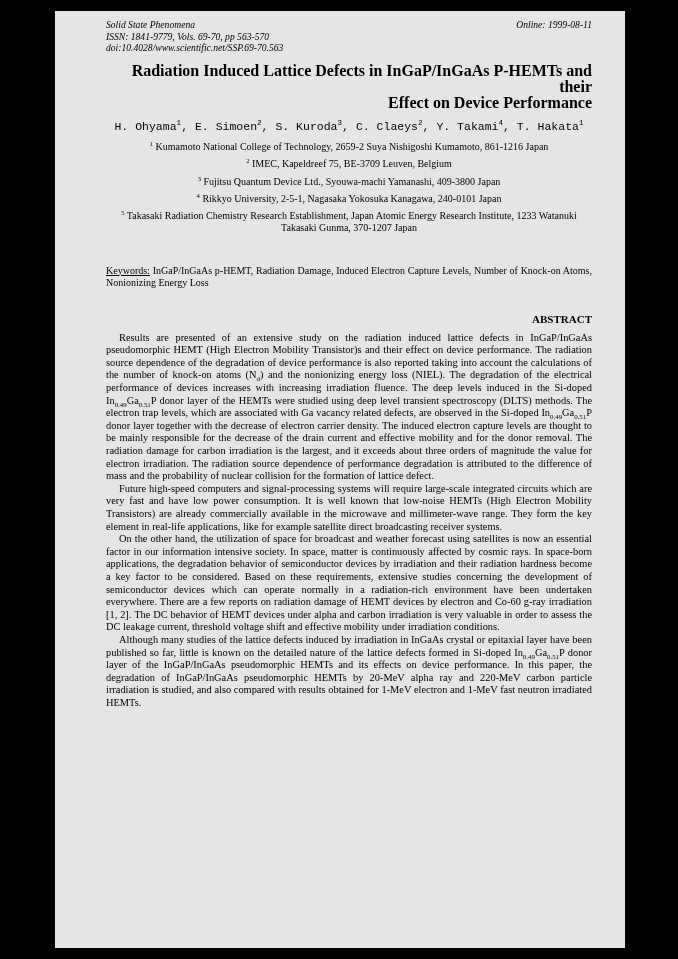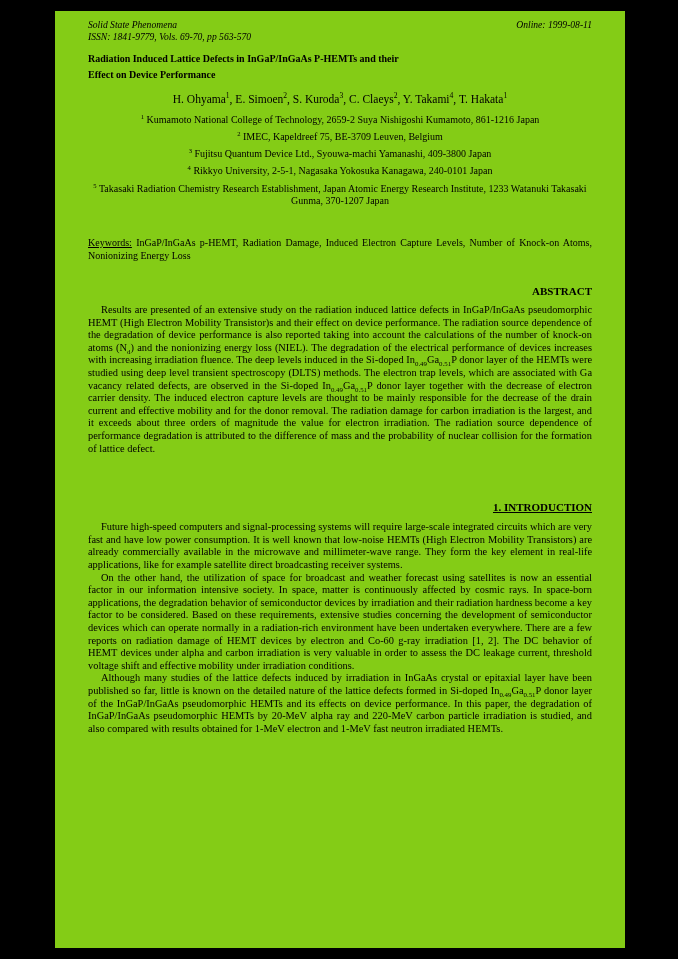--- a/index.html
+++ b/index.html
@@ -10,46 +10,47 @@
     height: 959px;
     overflow: hidden;
     font-family: "Liberation Serif", serif;
   }
   .page {
     position: absolute;
     left: 55px;
     top: 11px;
     width: 570px;
     height: 937px;
-    background: #84cc16;
+    background: #e5e5e5;
     box-sizing: border-box;
-    padding: 8px 33px 0 33px;
+    padding: 8px 33px 0 51px;
     color: #000;
   }
   .hdr {
     font-style: italic;
     font-size: 9.6px;
     line-height: 11.6px;
   }
   .hdr-row1 {
     display: flex;
     justify-content: space-between;
   }
   .title {
     margin-top: 9px;
-    text-align: left;
+    text-align: right;
     font-weight: bold;
-    font-size: 10px;
+    font-size: 16px;
     line-height: 16px;
   }
   .authors {
     margin-top: 9px;
     text-align: center;
     font-size: 11.5px;
     line-height: 14.5px;
+    font-family: Liberation Mono, monospace;
   }
   .affs { margin-top: 7px; }
   .aff {
     margin-top: 5px;
     text-align: center;
     font-size: 10px;
     line-height: 12.2px;
   }
   .keywords {
     margin: 30px 0 0 0;
@@ -84,20 +85,21 @@
 <body>
 
 <div class="page">
 
   <div class="hdr">
     <div class="hdr-row1">
       <span>Solid State Phenomena</span>
       <span>Online: 1999-08-11</span>
     </div>
     <div>ISSN: 1841-9779, Vols. 69-70, pp 563-570</div>
+    <div>doi:10.4028/www.scientific.net/SSP.69-70.563</div>
   </div>
 
   <div class="title">
     <div>Radiation Induced Lattice Defects in InGaP/InGaAs P-HEMTs and their</div>
     <div>Effect on Device Performance</div>
   </div>
 
   <div class="authors">
     <div><span>H. Ohyama</span><sup>1</sup><span>, E. Simoen</span><sup>2</sup><span>, S. Kuroda</span><sup>3</sup><span>, C. Claeys</span><sup>2</sup><span>, Y. Takami</span><sup>4</sup><span>, T. Hakata</span><sup>1</sup></div>
   </div>
@@ -109,19 +111,18 @@
     <div class="aff"><sup>4</sup><span> Rikkyo University, 2-5-1, Nagasaka Yokosuka Kanagawa, 240-0101 Japan</span></div>
     <div class="aff"><sup>5</sup><span> Takasaki Radiation Chemistry Research Establishment, Japan Atomic Energy Research Institute, 1233 Watanuki Takasaki Gunma, 370-1207 Japan</span></div>
   </div>
 
   <p class="keywords"><span class="kw-label">Keywords:</span><span> InGaP/InGaAs p-HEMT, Radiation Damage, Induced Electron Capture Levels, Number of Knock-on Atoms, Nonionizing Energy Loss</span></p>
 
   <div class="sect abstract-h">ABSTRACT</div>
 
   <p class="para"><span>Results are presented of an extensive study on the radiation induced lattice defects in InGaP/InGaAs pseudomorphic HEMT (High Electron Mobility Transistor)s and their effect on device performance. The radiation source dependence of the degradation of device performance is also reported taking into account the calculations of the number of knock-on atoms (N</span><sub>d</sub><span>) and the nonionizing energy loss (NIEL). The degradation of the electrical performance of devices increases with increasing irradiation fluence. The deep levels induced in the Si-doped In</span><sub>0.49</sub><span>Ga</span><sub>0.51</sub><span>P donor layer of the HEMTs were studied using deep level transient spectroscopy (DLTS) methods. The electron trap levels, which are associated with Ga vacancy related defects, are observed in the Si-doped In</span><sub>0.49</sub><span>Ga</span><sub>0.51</sub><span>P donor layer together with the decrease of electron carrier density. The induced electron capture levels are thought to be mainly responsible for the decrease of the drain current and effective mobility and for the donor removal. The radiation damage for carbon irradiation is the largest, and it exceeds about three orders of magnitude the value for electron irradiation. The radiation source dependence of performance degradation is attributed to the difference of mass and the probability of nuclear collision for the formation of lattice defect.</span></p>
 
-  <div class="sect intro-h"><span class="sect-underline">1. INTRODUCTION</span></div>
 
   <p class="para"><span>Future high-speed computers and signal-processing systems will require large-scale integrated circuits which are very fast and have low power consumption. It is well known that low-noise HEMTs (High Electron Mobility Transistors) are already commercially available in the microwave and millimeter-wave range. They form the key element in real-life applications, like for example satellite direct broadcasting receiver systems.</span></p>
   <p class="para"><span>On the other hand, the utilization of space for broadcast and weather forecast using satellites is now an essential factor in our information intensive society. In space, matter is continuously affected by cosmic rays. In space-born applications, the degradation behavior of semiconductor devices by irradiation and their radiation hardness become a key factor to be considered. Based on these requirements, extensive studies concerning the development of semiconductor devices which can operate normally in a radiation-rich environment have been undertaken everywhere. There are a few reports on radiation damage of HEMT devices by electron and Co-60 g-ray irradiation [1, 2]. The DC behavior of HEMT devices under alpha and carbon irradiation is very valuable in order to assess the DC leakage current, threshold voltage shift and effective mobility under irradiation conditions.</span></p>
   <p class="para"><span>Although many studies of the lattice defects induced by irradiation in InGaAs crystal or epitaxial layer have been published so far, little is known on the detailed nature of the lattice defects formed in Si-doped In</span><sub>0.49</sub><span>Ga</span><sub>0.51</sub><span>P donor layer of the InGaP/InGaAs pseudomorphic HEMTs and its effects on device performance. In this paper, the degradation of InGaP/InGaAs pseudomorphic HEMTs by 20-MeV alpha ray and 220-MeV carbon particle irradiation is studied, and also compared with results obtained for 1-MeV electron and 1-MeV fast neutron irradiated HEMTs.</span></p>
 
 </div>
 
 </body></html>

